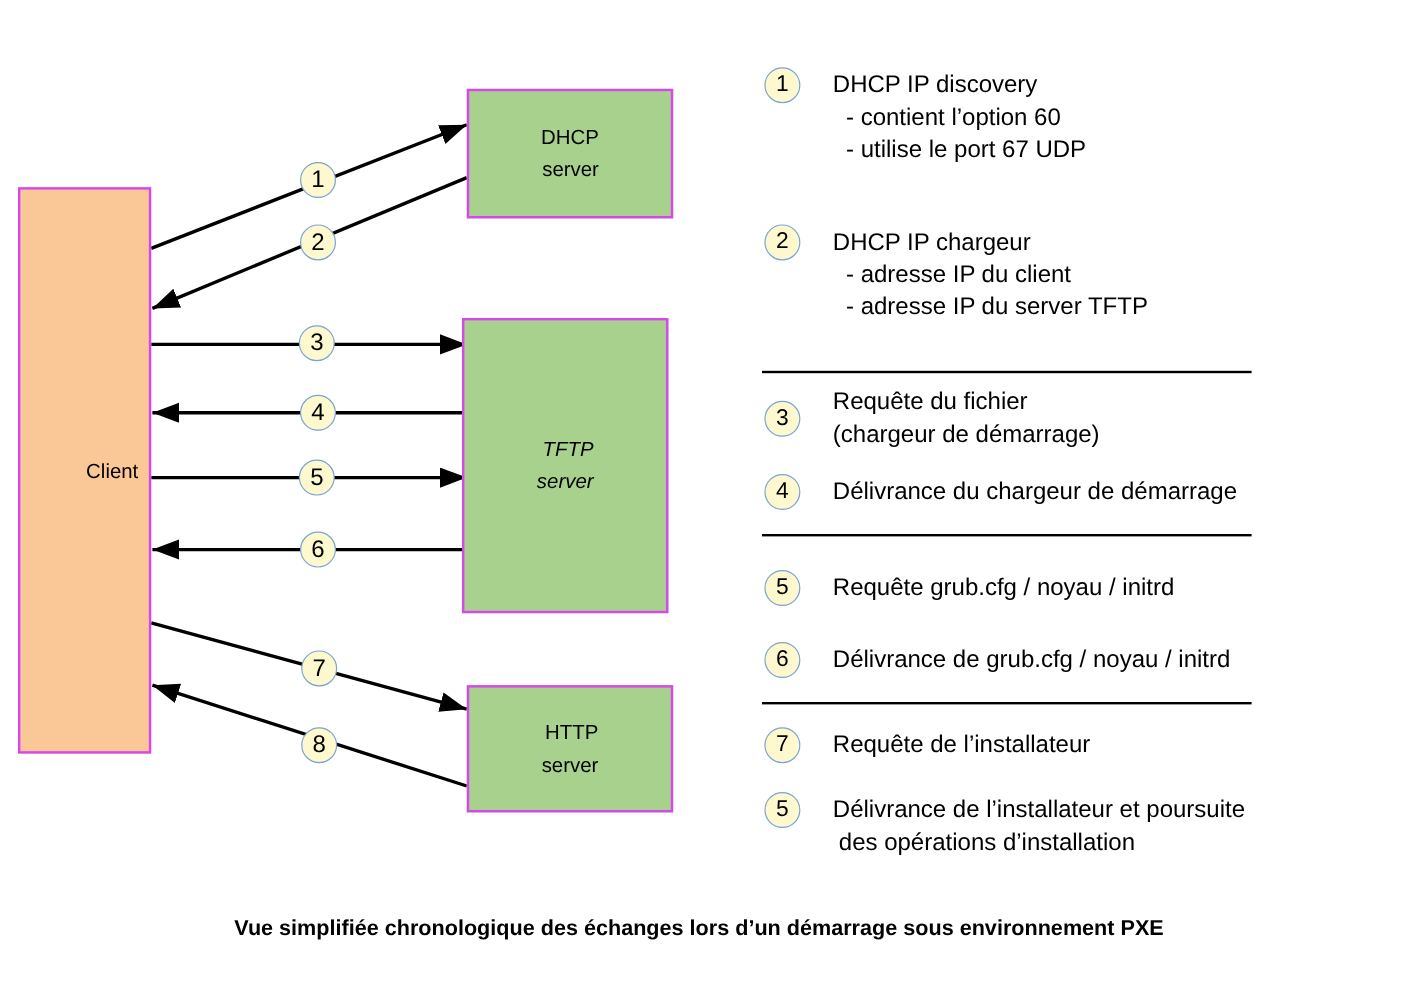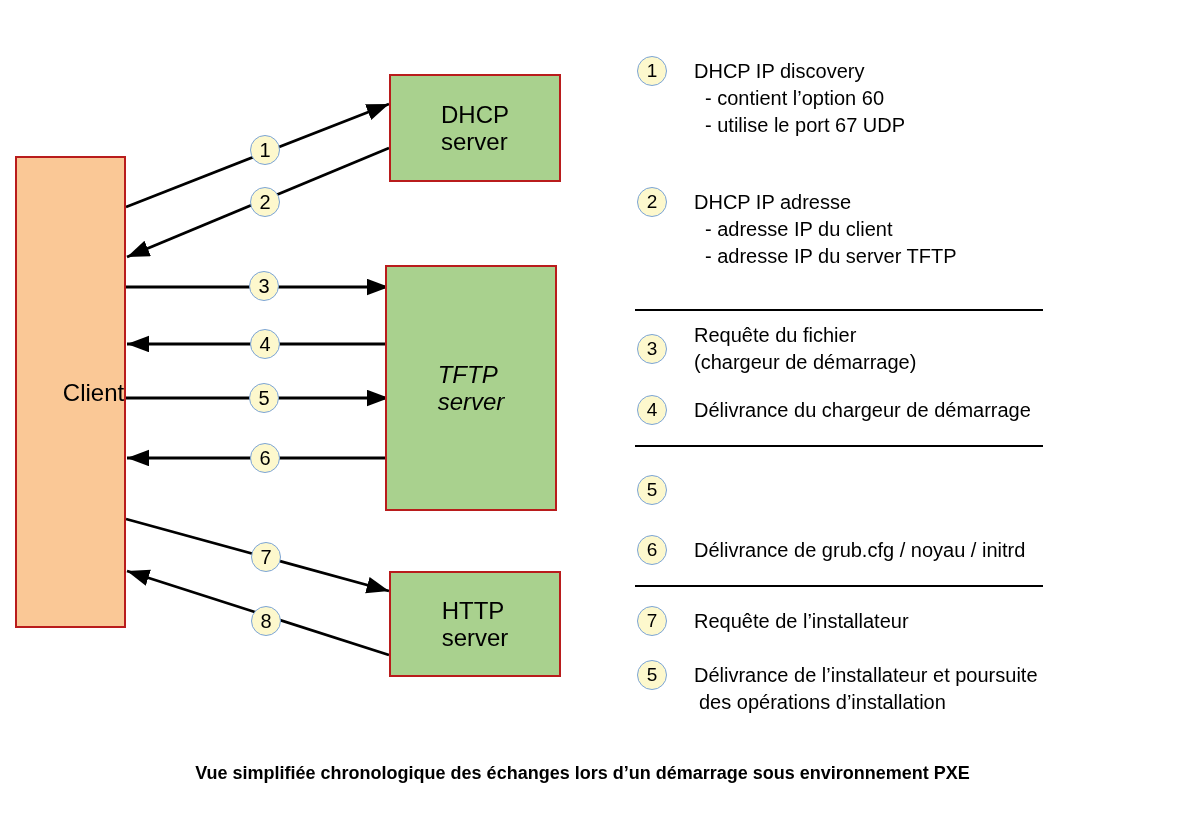--- a/index.html
+++ b/index.html
@@ -18,26 +18,26 @@
   }
   .arrows-svg {
     position: absolute;
     left: 0; top: 0;
     width: 1187px; height: 832px;
     pointer-events: none;
   }
   .box {
     position: absolute;
     box-sizing: border-box;
-    border: 2px solid #b91c1c;
+    border: 2px solid #d946ef;
     display: flex;
     align-items: center;
     justify-content: center;
-    text-align: left;
-    font-size: 24px;
+    text-align: right;
+    font-size: 17px;
     line-height: 27px;
   }
   .box.client {
     left: 15px; top: 156px;
     width: 111px; height: 472px;
     background: #fac896;
     padding-left: 46px;
   }
   .box.server {
     background: #a9d18e;
@@ -164,21 +164,21 @@
     <div class="ltext">
       <div>DHCP IP discovery</div>
       <div class="lsub">- contient l’option 60</div>
       <div class="lsub">- utilise le port 67 UDP</div>
     </div>
   </div>
 
   <div class="legend-item" style="top:189px;">
     <div class="lnum">2</div>
     <div class="ltext">
-      <div>DHCP IP adresse</div>
+      <div>DHCP IP chargeur</div>
       <div class="lsub">- adresse IP du client</div>
       <div class="lsub">- adresse IP du server TFTP</div>
     </div>
   </div>
 
   <div class="separator" style="top:309px;"></div>
 
   <div class="legend-item center" style="top:322px;">
     <div class="lnum">3</div>
     <div class="ltext">
@@ -191,20 +191,23 @@
     <div class="lnum">4</div>
     <div class="ltext">
       <div>Délivrance du chargeur de démarrage</div>
     </div>
   </div>
 
   <div class="separator" style="top:445px;"></div>
 
   <div class="legend-item" style="top:477px;">
     <div class="lnum">5</div>
+    <div class="ltext">
+      <div>Requête grub.cfg / noyau / initrd</div>
+    </div>
   </div>
 
   <div class="legend-item" style="top:537px;">
     <div class="lnum">6</div>
     <div class="ltext">
       <div>Délivrance de grub.cfg / noyau / initrd</div>
     </div>
   </div>
 
   <div class="separator" style="top:585px;"></div>

